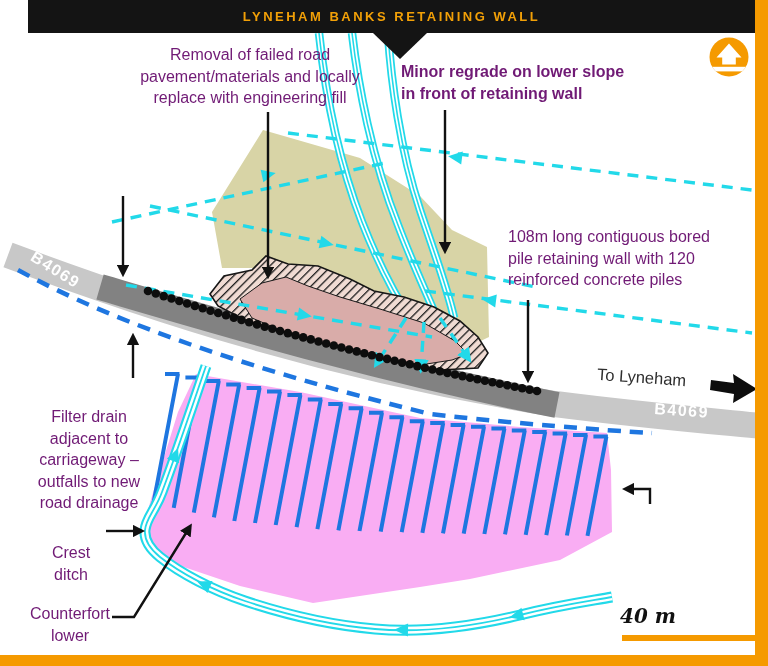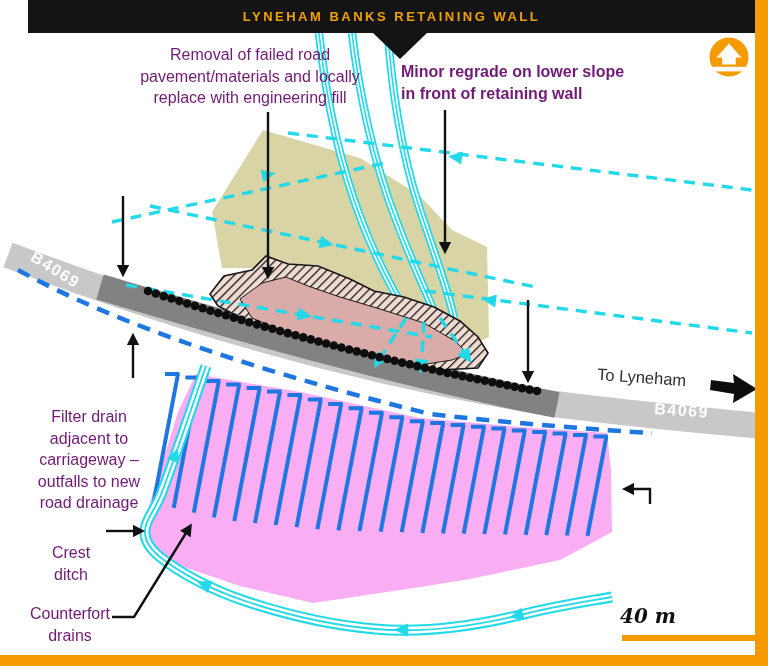--- a/index.html
+++ b/index.html
@@ -229,29 +229,32 @@
   <div id="titlebar">
     <span>LYNEHAM BANKS RETAINING WALL</span>
   </div>
   <div id="pointer"></div>
 
   <div class="lbl tc" style="left:90px;top:44px;width:320px;">Removal of failed road
 pavement/materials and locally
 replace with engineering fill</div>
   <div class="lbl" style="left:401px;top:61px;width:290px;font-weight:bold;">Minor regrade on lower slope
 in front of retaining wall</div>
+  <div class="lbl" style="left:508px;top:226px;width:255px;">108m long contiguous bored
+pile retaining wall with 120
+reinforced concrete piles</div>
   <div class="lbl tc" style="left:15px;top:382px;width:148px;margin-top:24px;">Filter drain
 adjacent to
 carriageway –
 outfalls to new
 road drainage</div>
   <div class="lbl tc" style="left:35px;top:516px;width:72px;margin-top:26px;">Crest
 ditch</div>
   <div class="lbl tc" style="left:14px;top:603px;width:112px;">Counterfort
-drains</div>
+lower</div>
   <div class="lbl" id="to-lyneham">To Lyneham</div>
 
   <div class="roadname" style="left:37px;top:248px;transform:rotate(32deg);">B4069</div>
   <div class="roadname" style="left:655px;top:400px;transform:rotate(4deg);">B4069</div>
 
   <div id="scale-label">40 m</div>
   <div id="scale-bar"></div>
 
   <div id="border-right"></div>
   <div id="border-bottom"></div>

